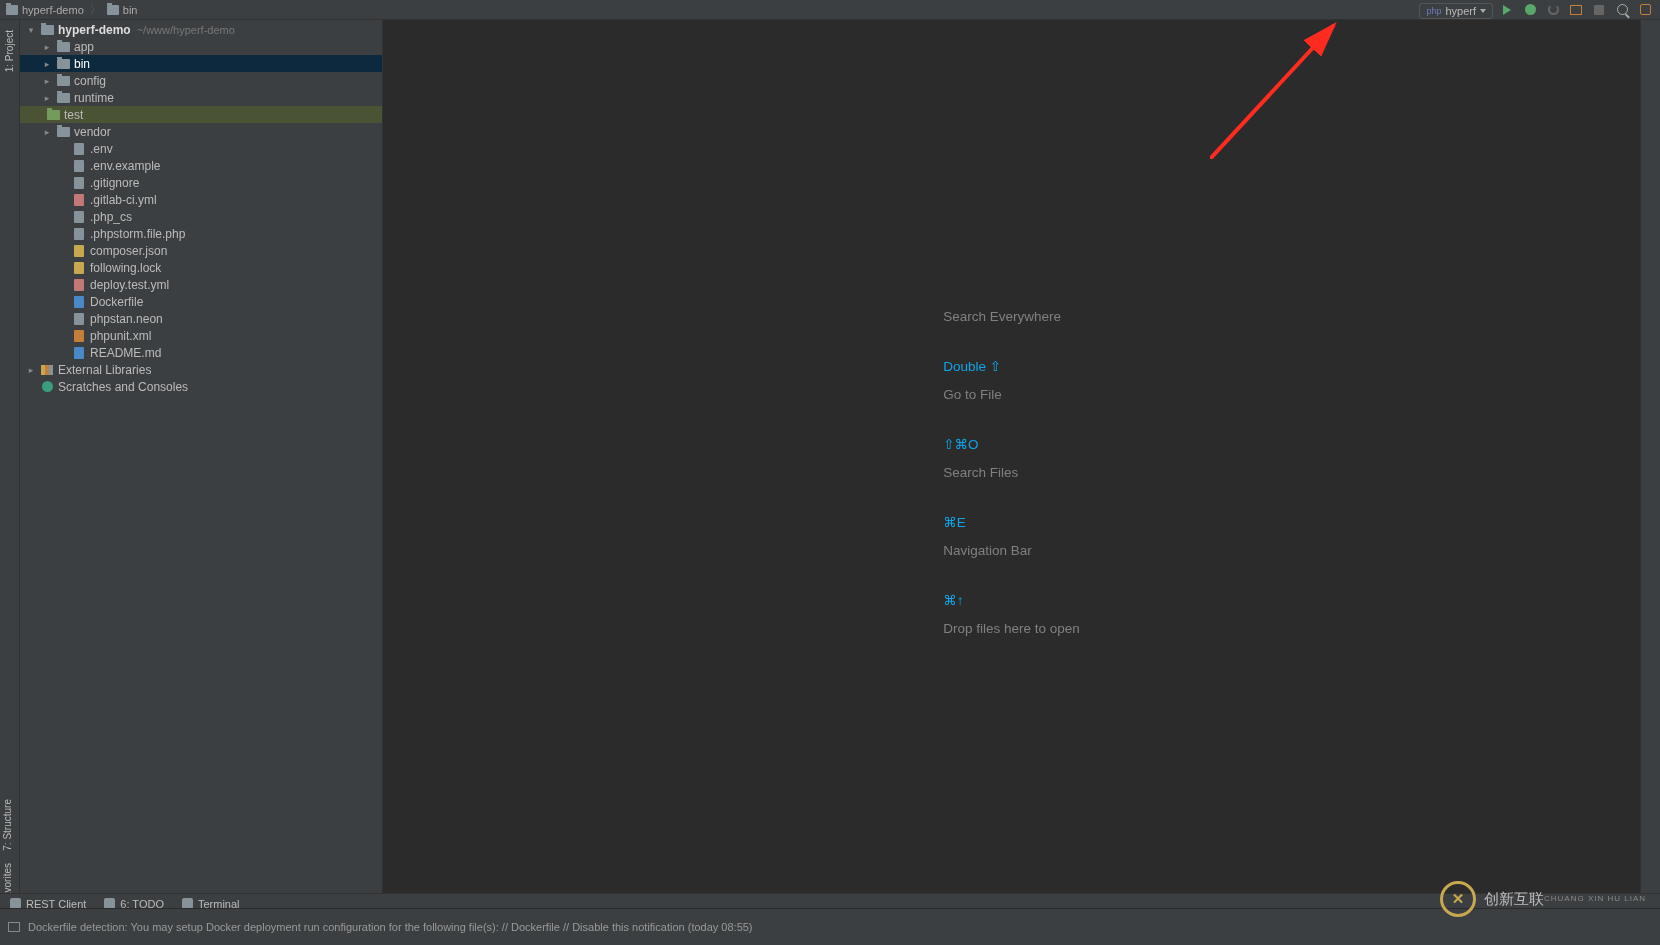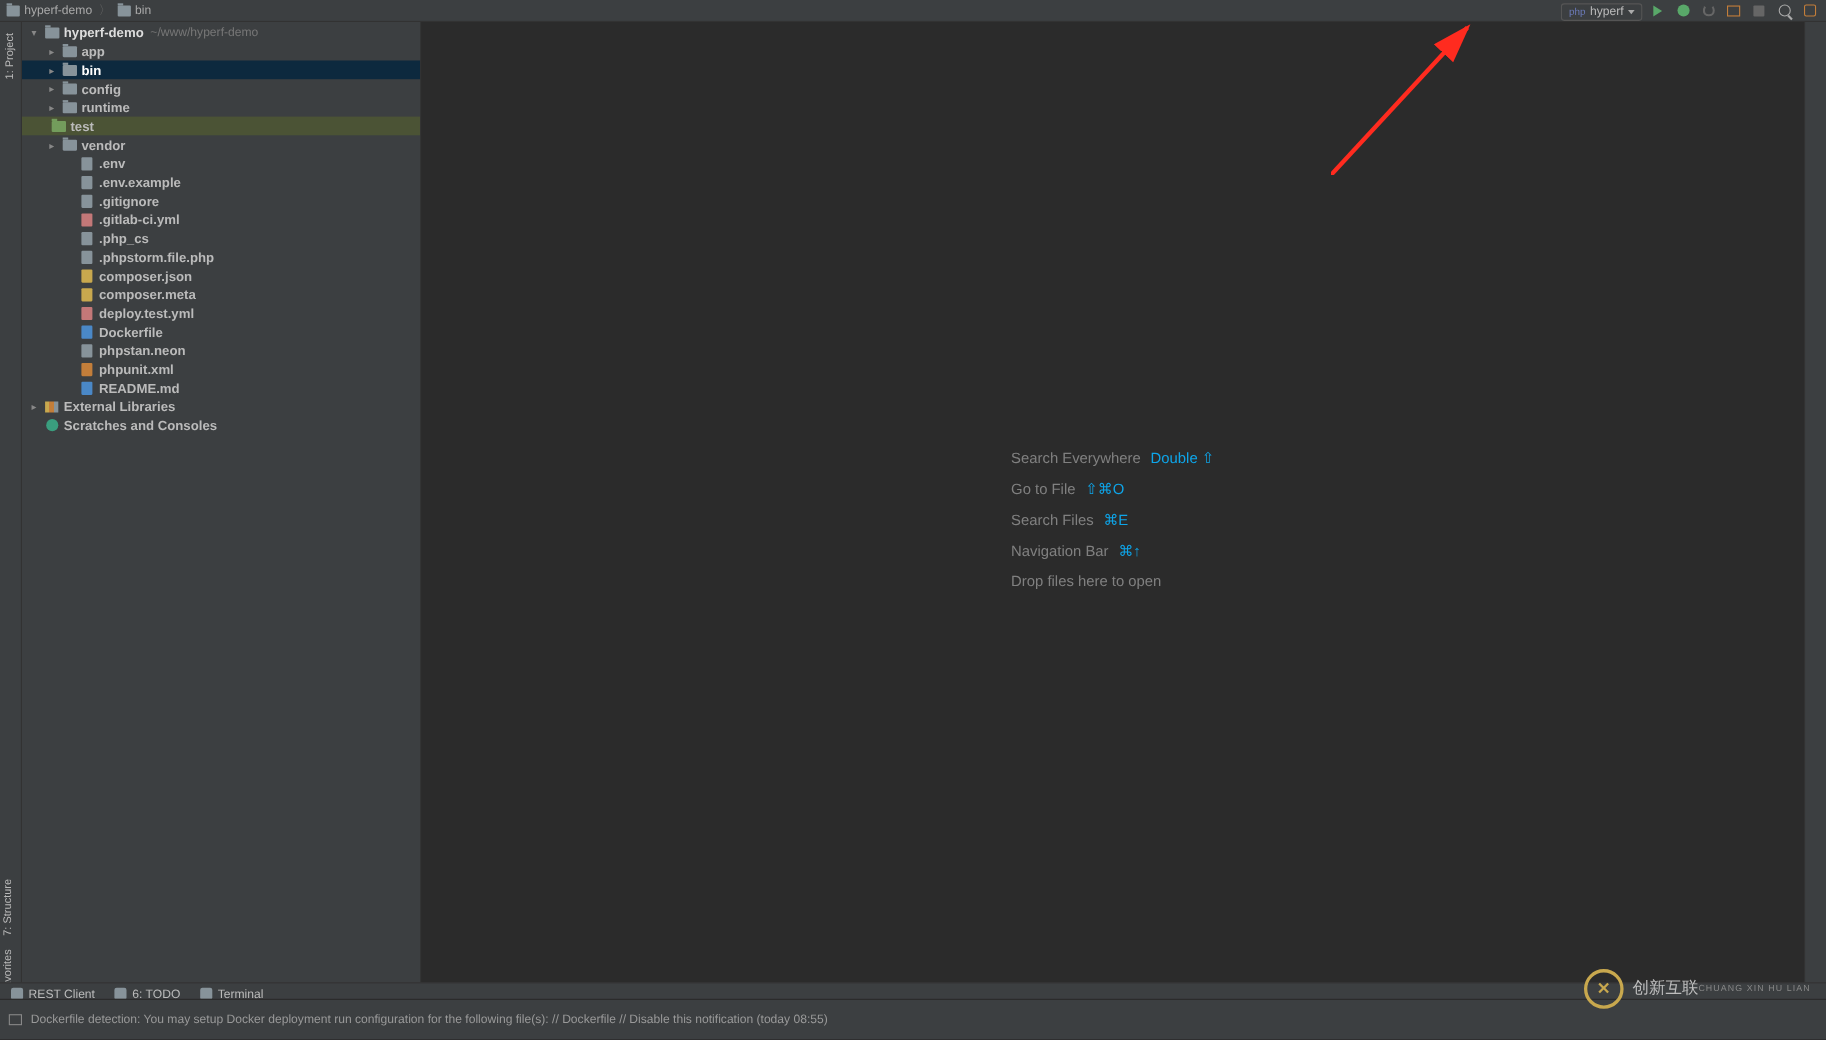--- a/index.html
+++ b/index.html
@@ -78,27 +78,27 @@
 .ico-folder.test { background:#739c5c; } .ico-folder.test::before{background:#739c5c;}
 .ico-folder.root { background:#87939a; }
 .ico-file { width:10px;height:12px;background:#87939a;border-radius:1px; }
 .ico-json { width:10px;height:12px;background:#c8a84e;border-radius:1px; }
 .ico-yml { width:10px;height:12px;background:#c37878;border-radius:1px; }
 .ico-xml { width:10px;height:12px;background:#c37e3a;border-radius:1px; }
 .ico-md { width:10px;height:12px;background:#4a88c7;border-radius:1px; }
 .ico-docker { width:10px;height:12px;background:#4a88c7;border-radius:1px; }
 .ico-lib { width:12px;height:10px;display:inline-block;background:linear-gradient(90deg,#c8a84e 33%,#c37e3a 33% 66%,#87939a 66%); }
 .ico-scratch { width:11px;height:11px;border-radius:50%;background:#3a9e7e; }
-.node-label { color:inherit;font-weight:bold; }
+.node-label { color:inherit; }
 .node-label.bold { font-weight:600; color:#ddd; }
 .node-hint { color:#777; margin-left:6px; font-size:11px; }
 .indent-0{padding-left:6px;} .indent-1{padding-left:22px;} .indent-2{padding-left:38px;}
 .editor-area { flex:1; background:#2b2b2b; display:flex; align-items:center; justify-content:center; position:relative; }
 .welcome { color:#808080; font-size:13.5px; line-height:28px; }
-.welcome-row { display:flex; gap:9px; }
+.welcome-row { display:flex; gap:22px;flex-direction:column; }
 .shortcut { color:#0ea5e9; font-weight:400; }
 .bottom-bar {
   height:20px; background:#3c3f41; border-top:1px solid #323232;
   display:flex; align-items:center; padding:0 10px; gap:18px; font-size:11px;
 }
 .bottom-tab { display:flex; align-items:center; gap:5px; cursor:pointer; }
 .status-bar {
   position:absolute; bottom:0; left:0; right:0;
   height:37px; background:#3c3f41; border-top:1px solid #2a2a2a;
   display:flex; align-items:center; padding:0 8px; font-size:11px; gap:8px; color:#999;
@@ -273,21 +273,21 @@
             <span class="node-icon">
               <span class="ico-json"></span>
             </span>
             <span class="node-label">composer.json</span>
           </div>
           <div class="tree-row indent-2">
             <span class="expander none"></span>
             <span class="node-icon">
               <span class="ico-json"></span>
             </span>
-            <span class="node-label">composer.meta</span>
+            <span class="node-label">following.lock</span>
           </div>
           <div class="tree-row indent-2">
             <span class="expander none"></span>
             <span class="node-icon">
               <span class="ico-yml"></span>
             </span>
             <span class="node-label">deploy.test.yml</span>
           </div>
           <div class="tree-row indent-2">
             <span class="expander none"></span>

